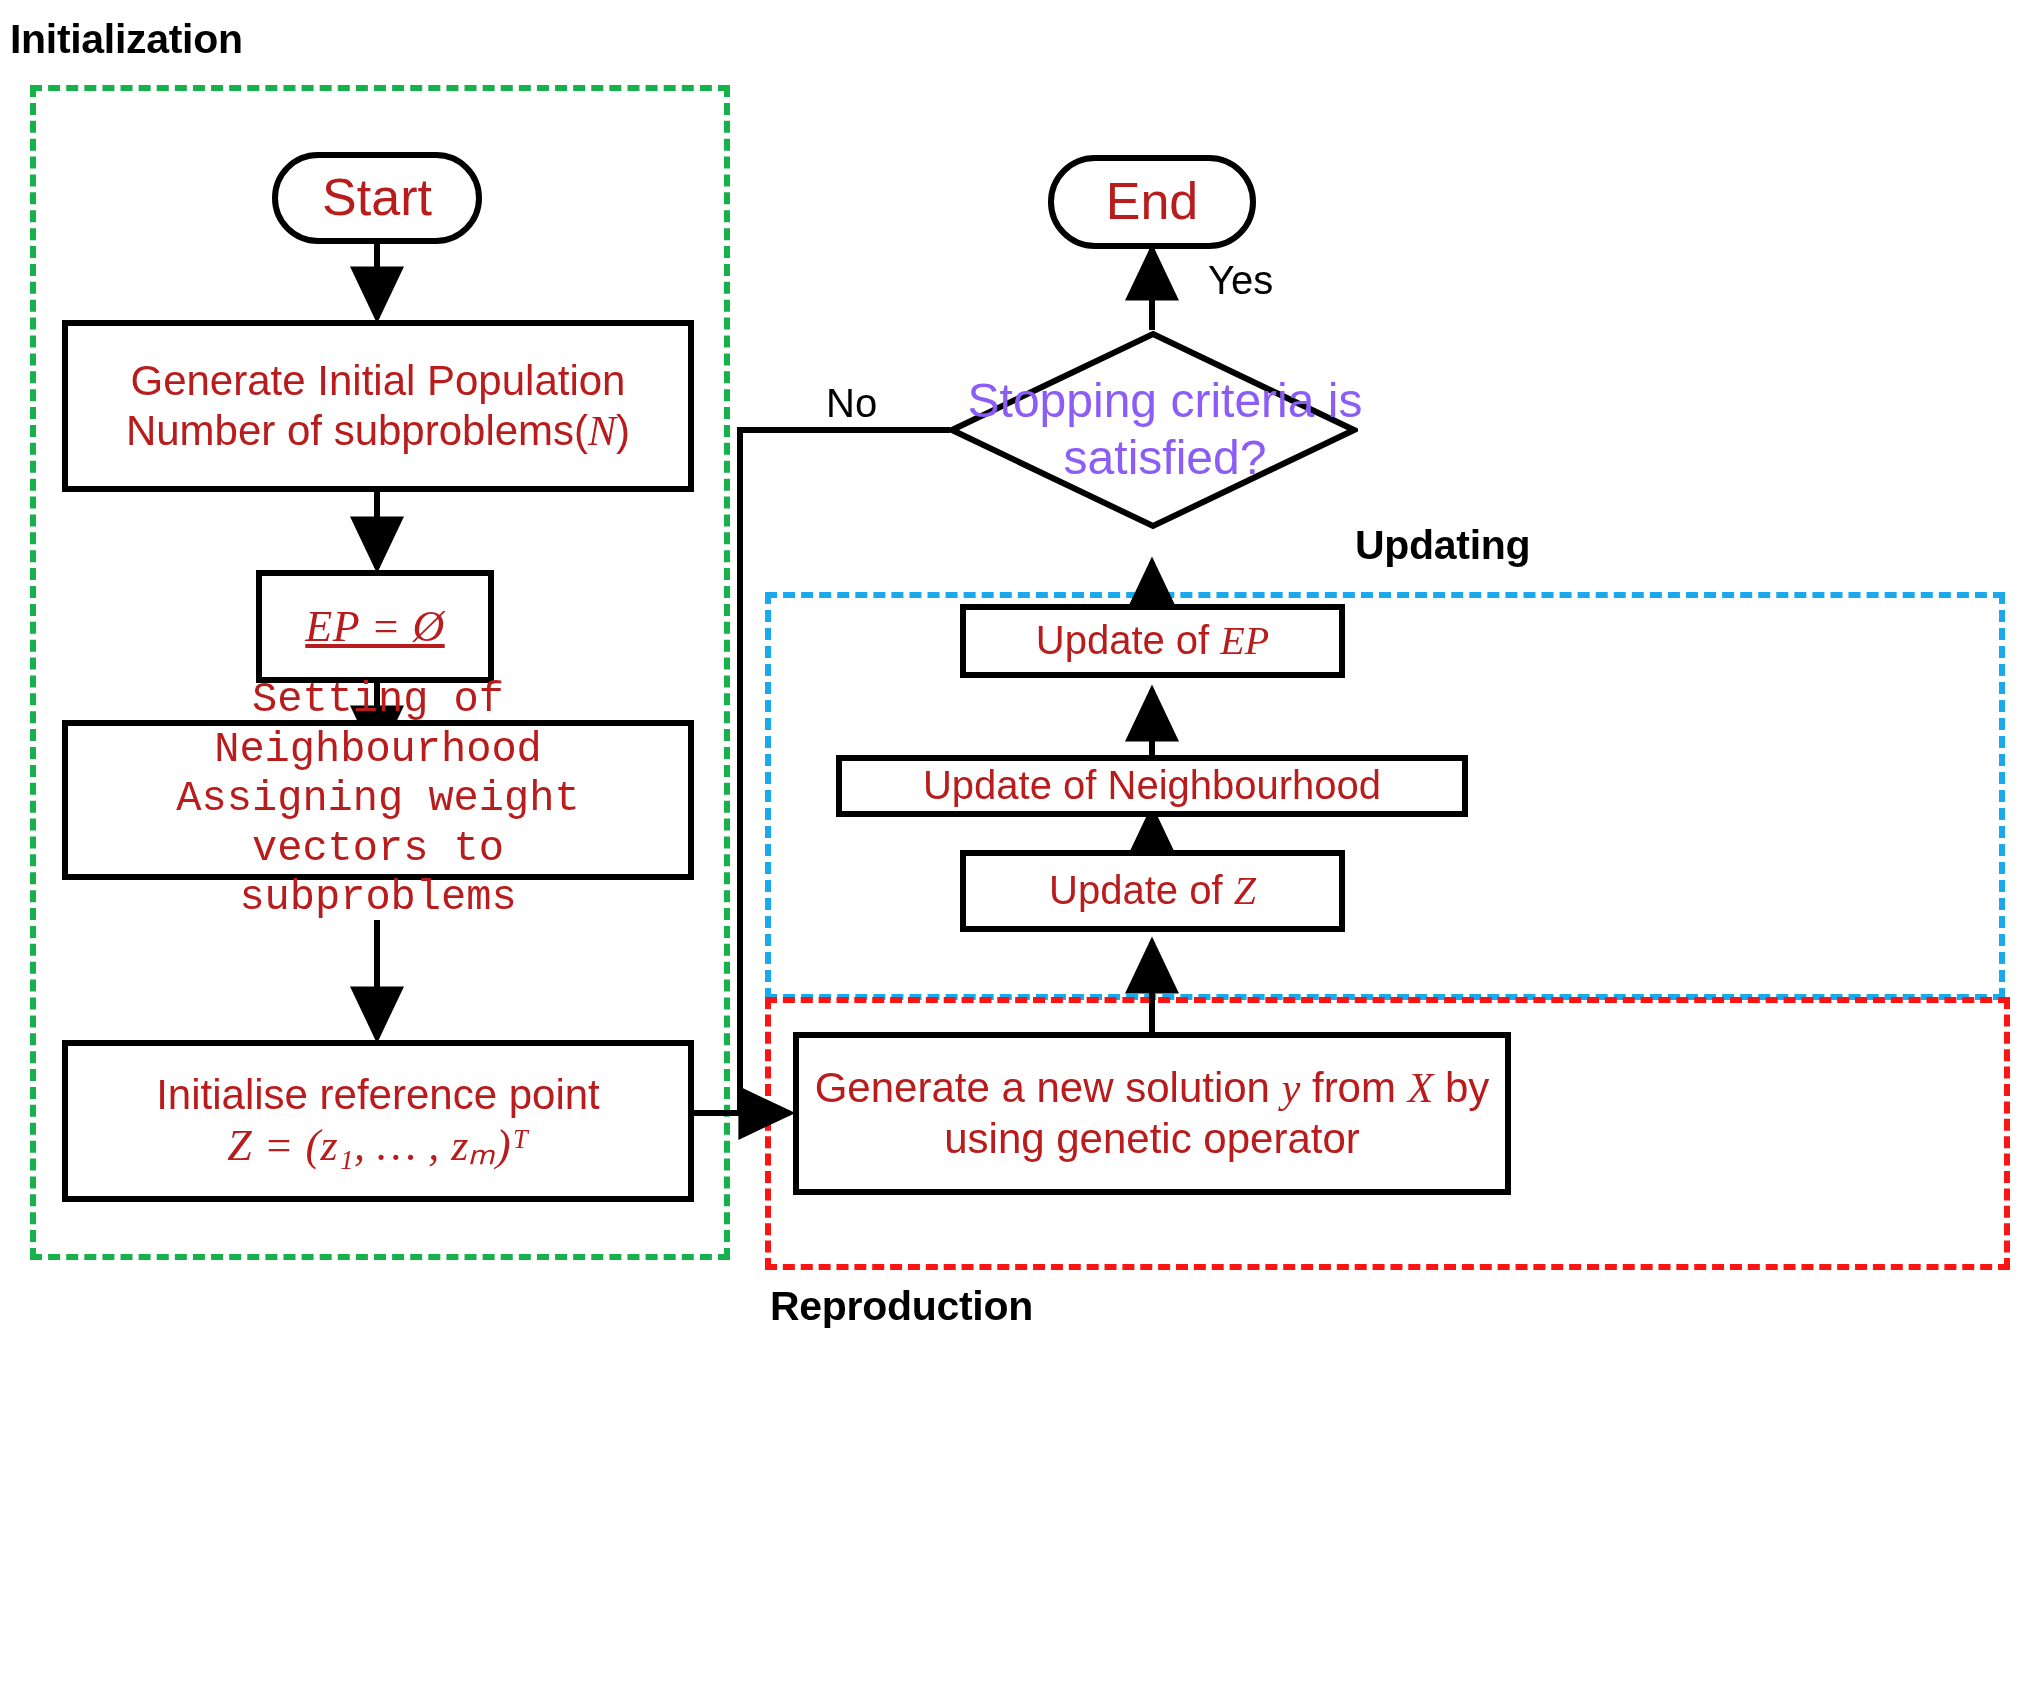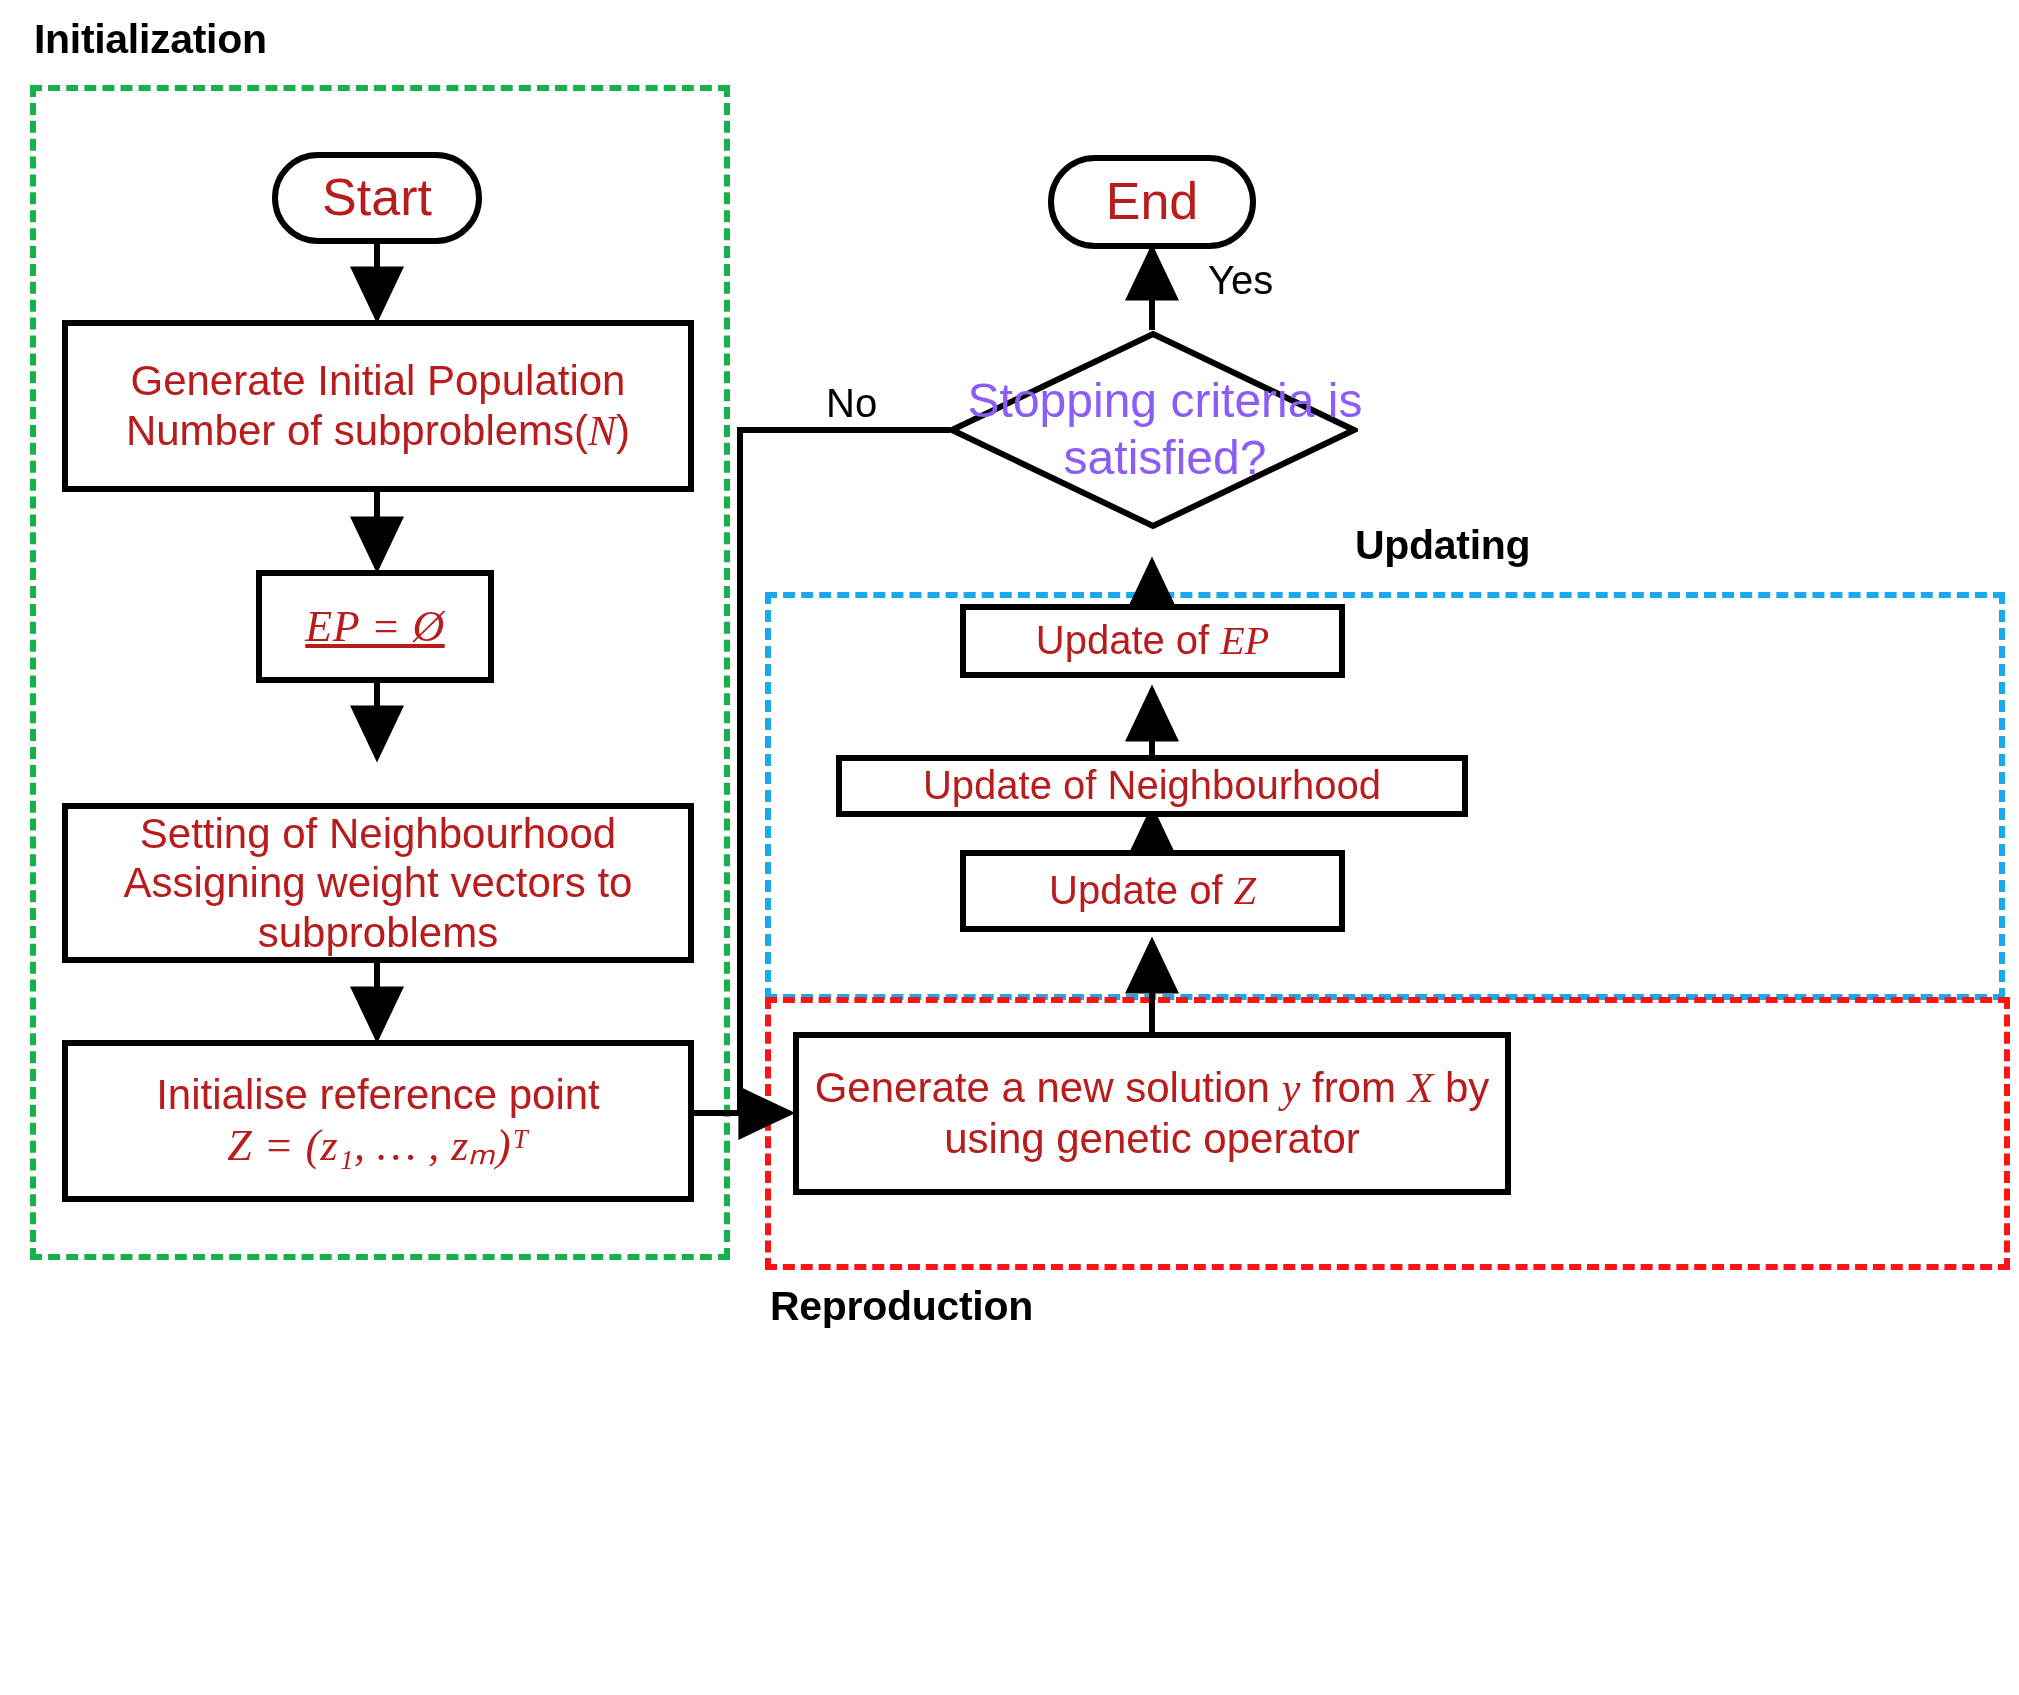--- a/index.html
+++ b/index.html
@@ -120,21 +120,21 @@
 <body>
 
 <div id="canvas">
 
   <div class="region green" style="left:30px; top:85px; width:700px; height:1175px;"></div>
 
   <div class="region blue" style="left:765px; top:592px; width:1240px; height:408px;"></div>
 
   <div class="region red" style="left:765px; top:997px; width:1245px; height:273px;"></div>
 
-  <div class="group-label" style="left:10px; top:16px;margin-left:24px;">Initialization</div>
+  <div class="group-label" style="left:10px; top:16px;">Initialization</div>
 
   <div class="group-label" style="left:1355px; top:522px;">Updating</div>
 
   <div class="group-label" style="left:770px; top:1283px;">Reproduction</div>
 
   <svg class="layer" viewBox="0 0 2019 1695">
     <defs>
       <marker id="ah" markerWidth="10" markerHeight="9" refX="8.6" refY="4.5" orient="auto" markerUnits="strokeWidth">
         <path d="M0,0 L9.5,4.5 L0,9 z" fill="#000000"></path>
       </marker>
@@ -179,21 +179,21 @@
     <span class="lines fs-lg">
       <span class="ln">Generate Initial Population</span>
       <span class="ln"><span>Number of subproblems(</span><span class="mi">N</span><span>)</span></span>
     </span>
   </div>
 
   <div class="node process" style="left:256px; top:570px; width:238px; height:113px;text-decoration:underline;">
     <span class="lines math">EP = Ø</span>
   </div>
 
-  <div class="node process" style="left:62px; top:803px; width:632px; height:160px;">
+  <div class="node process" style="left:62px; top:720px; width:632px; height:160px;font-family:Liberation Mono, monospace;">
     <span class="lines fs-lg">
       <span class="ln">Setting of Neighbourhood</span>
       <span class="ln">Assigning weight vectors to</span>
       <span class="ln">subproblems</span>
     </span>
   </div>
 
   <div class="node process" style="left:62px; top:1040px; width:632px; height:162px;">
     <span class="lines fs-lg">
       <span class="ln">Initialise reference point</span>

